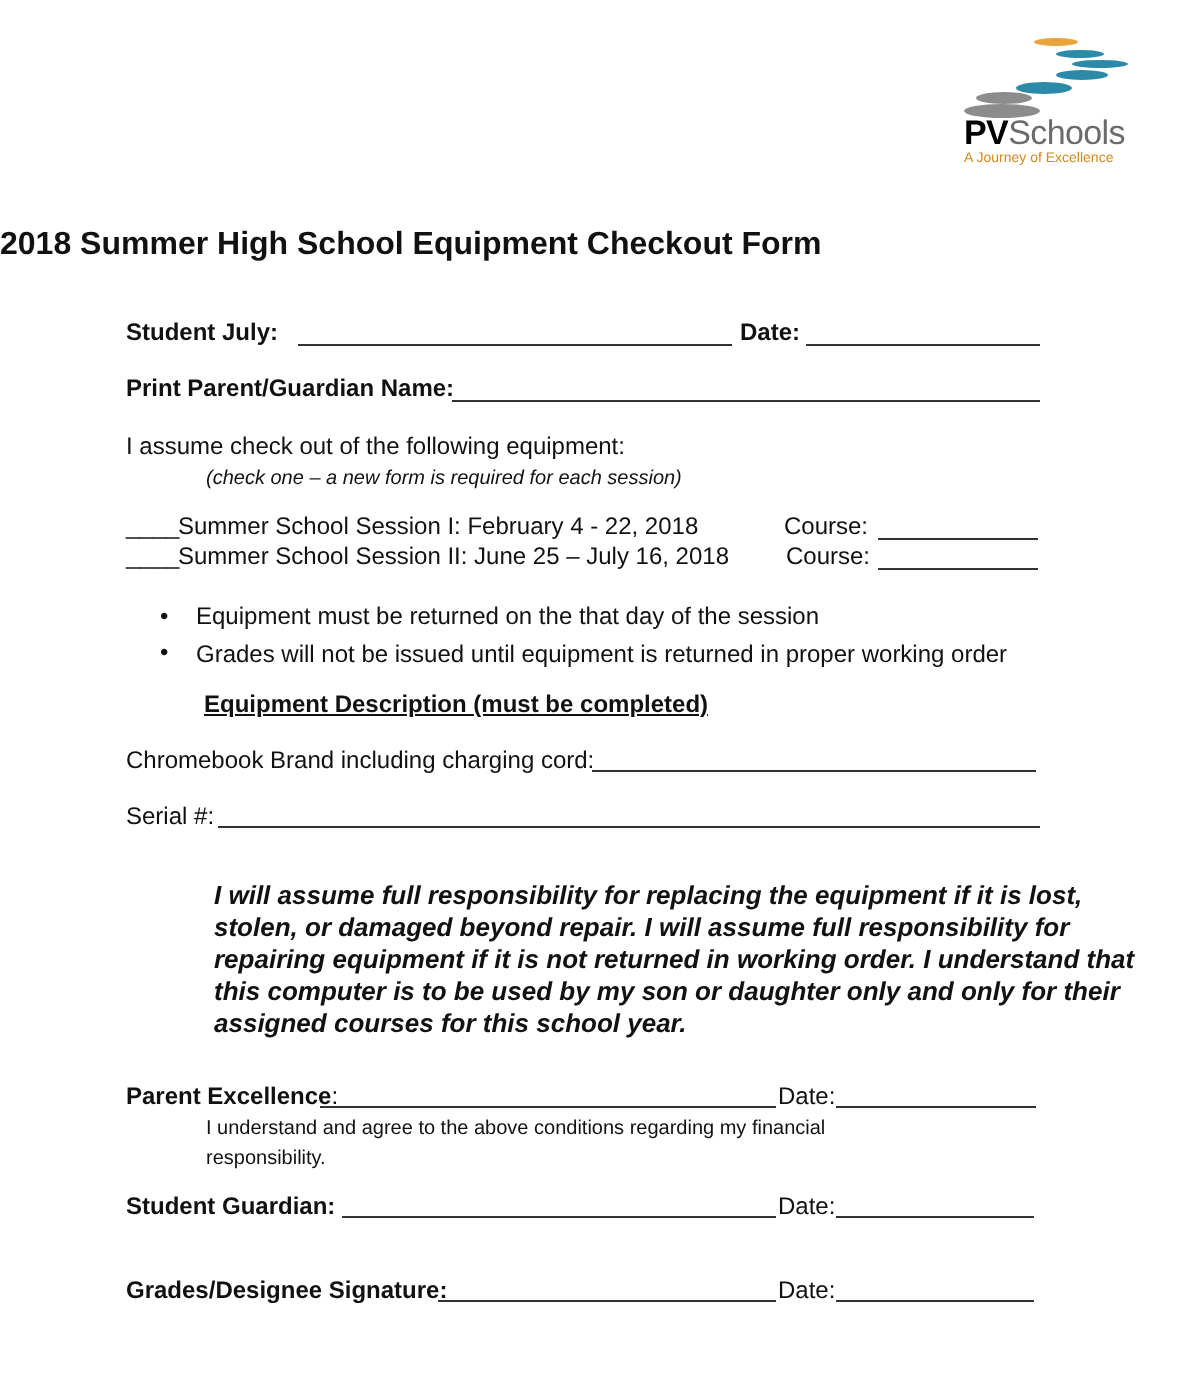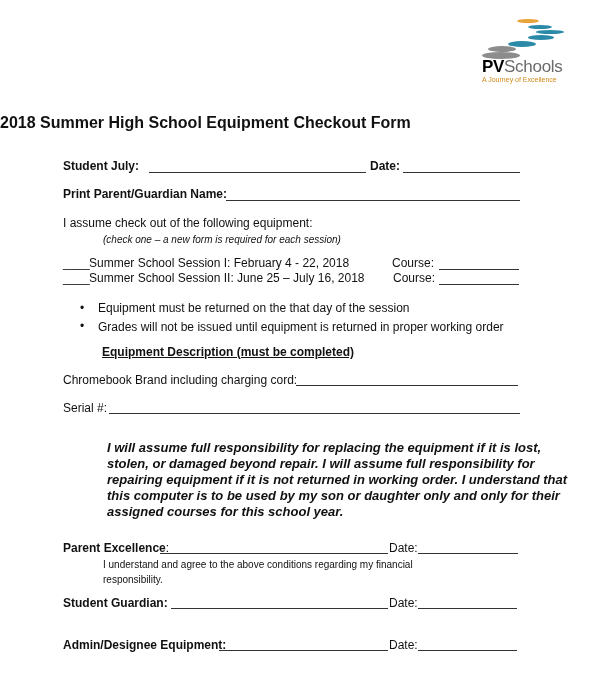--- a/index.html
+++ b/index.html
@@ -77,16 +77,16 @@
 <div class="abs lbl" style="left:389px;top:541px;">Date:</div>
 <div class="line" style="left:418px;top:553px;width:100px;"></div>
 <div class="abs small" style="left:63px;top:559px;">I understand and agree to the above conditions regarding my financial</div>
 <div class="abs small" style="left:63px;top:574px;">responsibility.</div>
 
 <div class="abs lbl bold" style="left:63px;top:596px;">Student Guardian:</div>
 <div class="line" style="left:171px;top:608px;width:217px;"></div>
 <div class="abs lbl" style="left:389px;top:596px;">Date:</div>
 <div class="line" style="left:418px;top:608px;width:99px;"></div>
 
-<div class="abs lbl bold" style="left:63px;top:638px;">Admin/Designee Equipment:</div>
+<div class="abs lbl bold" style="left:63px;top:638px;">Grades/Designee Signature:</div>
 <div class="line" style="left:219px;top:650px;width:169px;"></div>
 <div class="abs lbl" style="left:389px;top:638px;">Date:</div>
 <div class="line" style="left:418px;top:650px;width:99px;"></div>
 
 </body></html>

